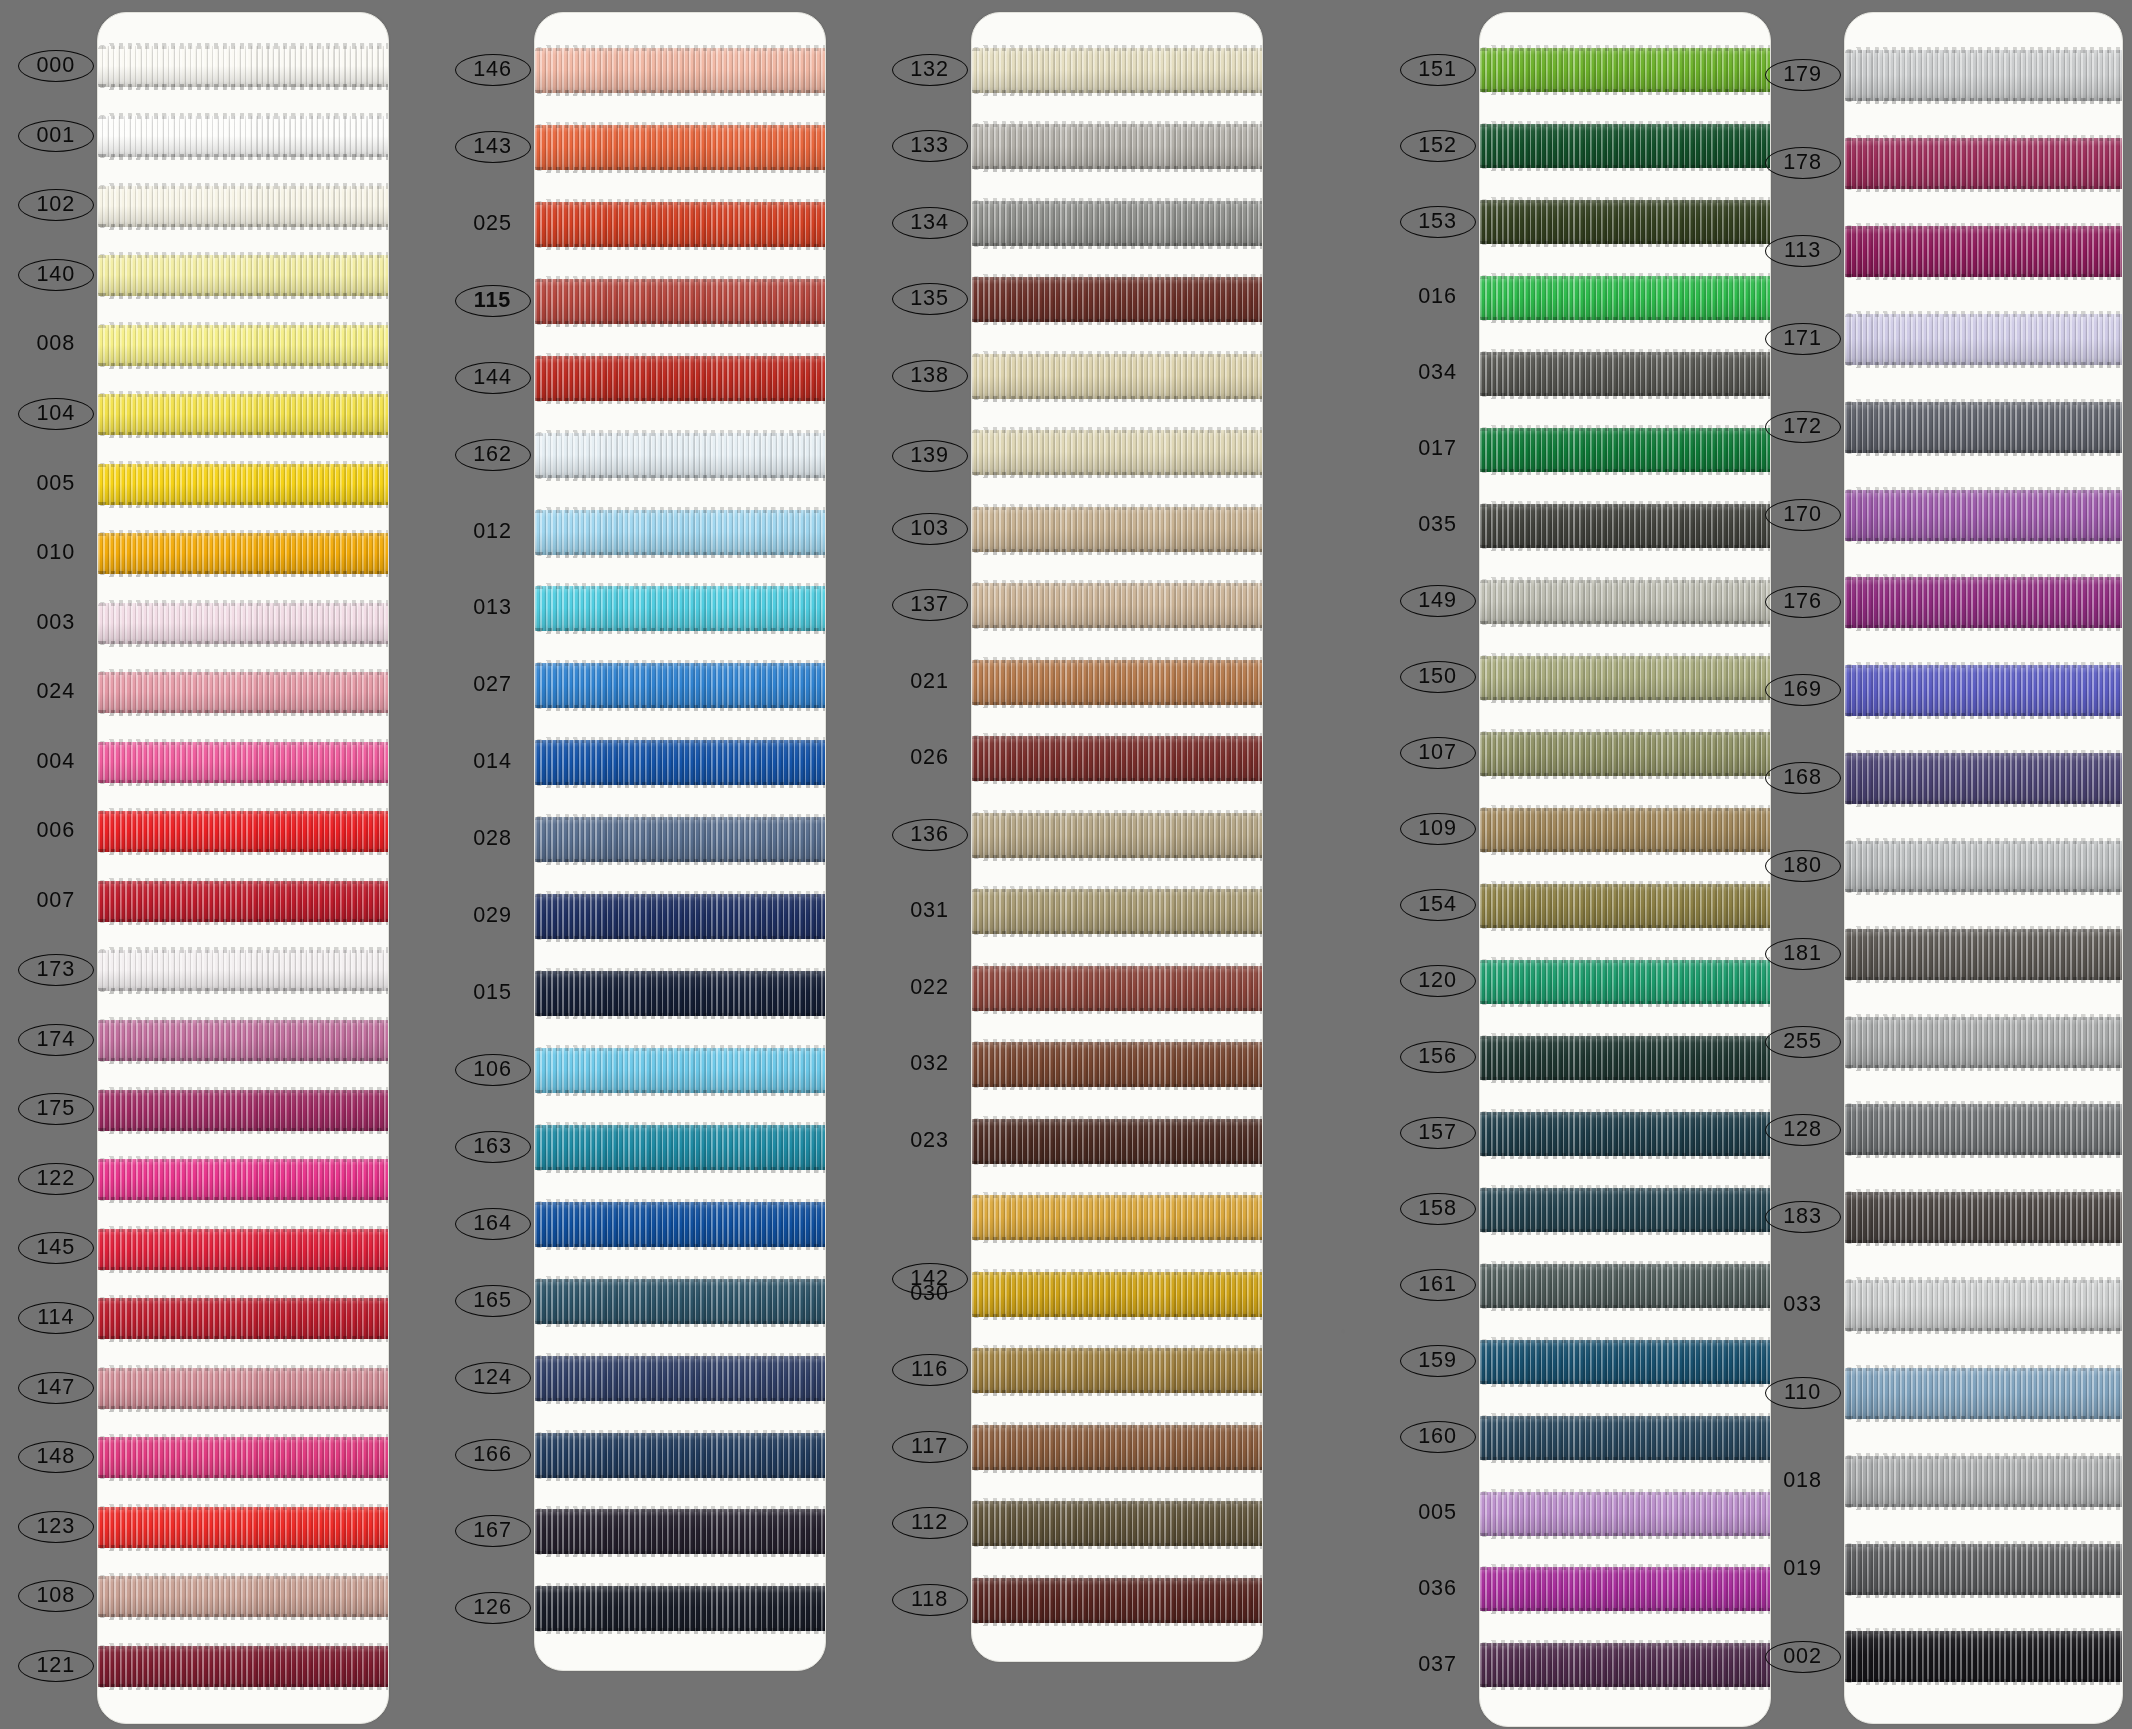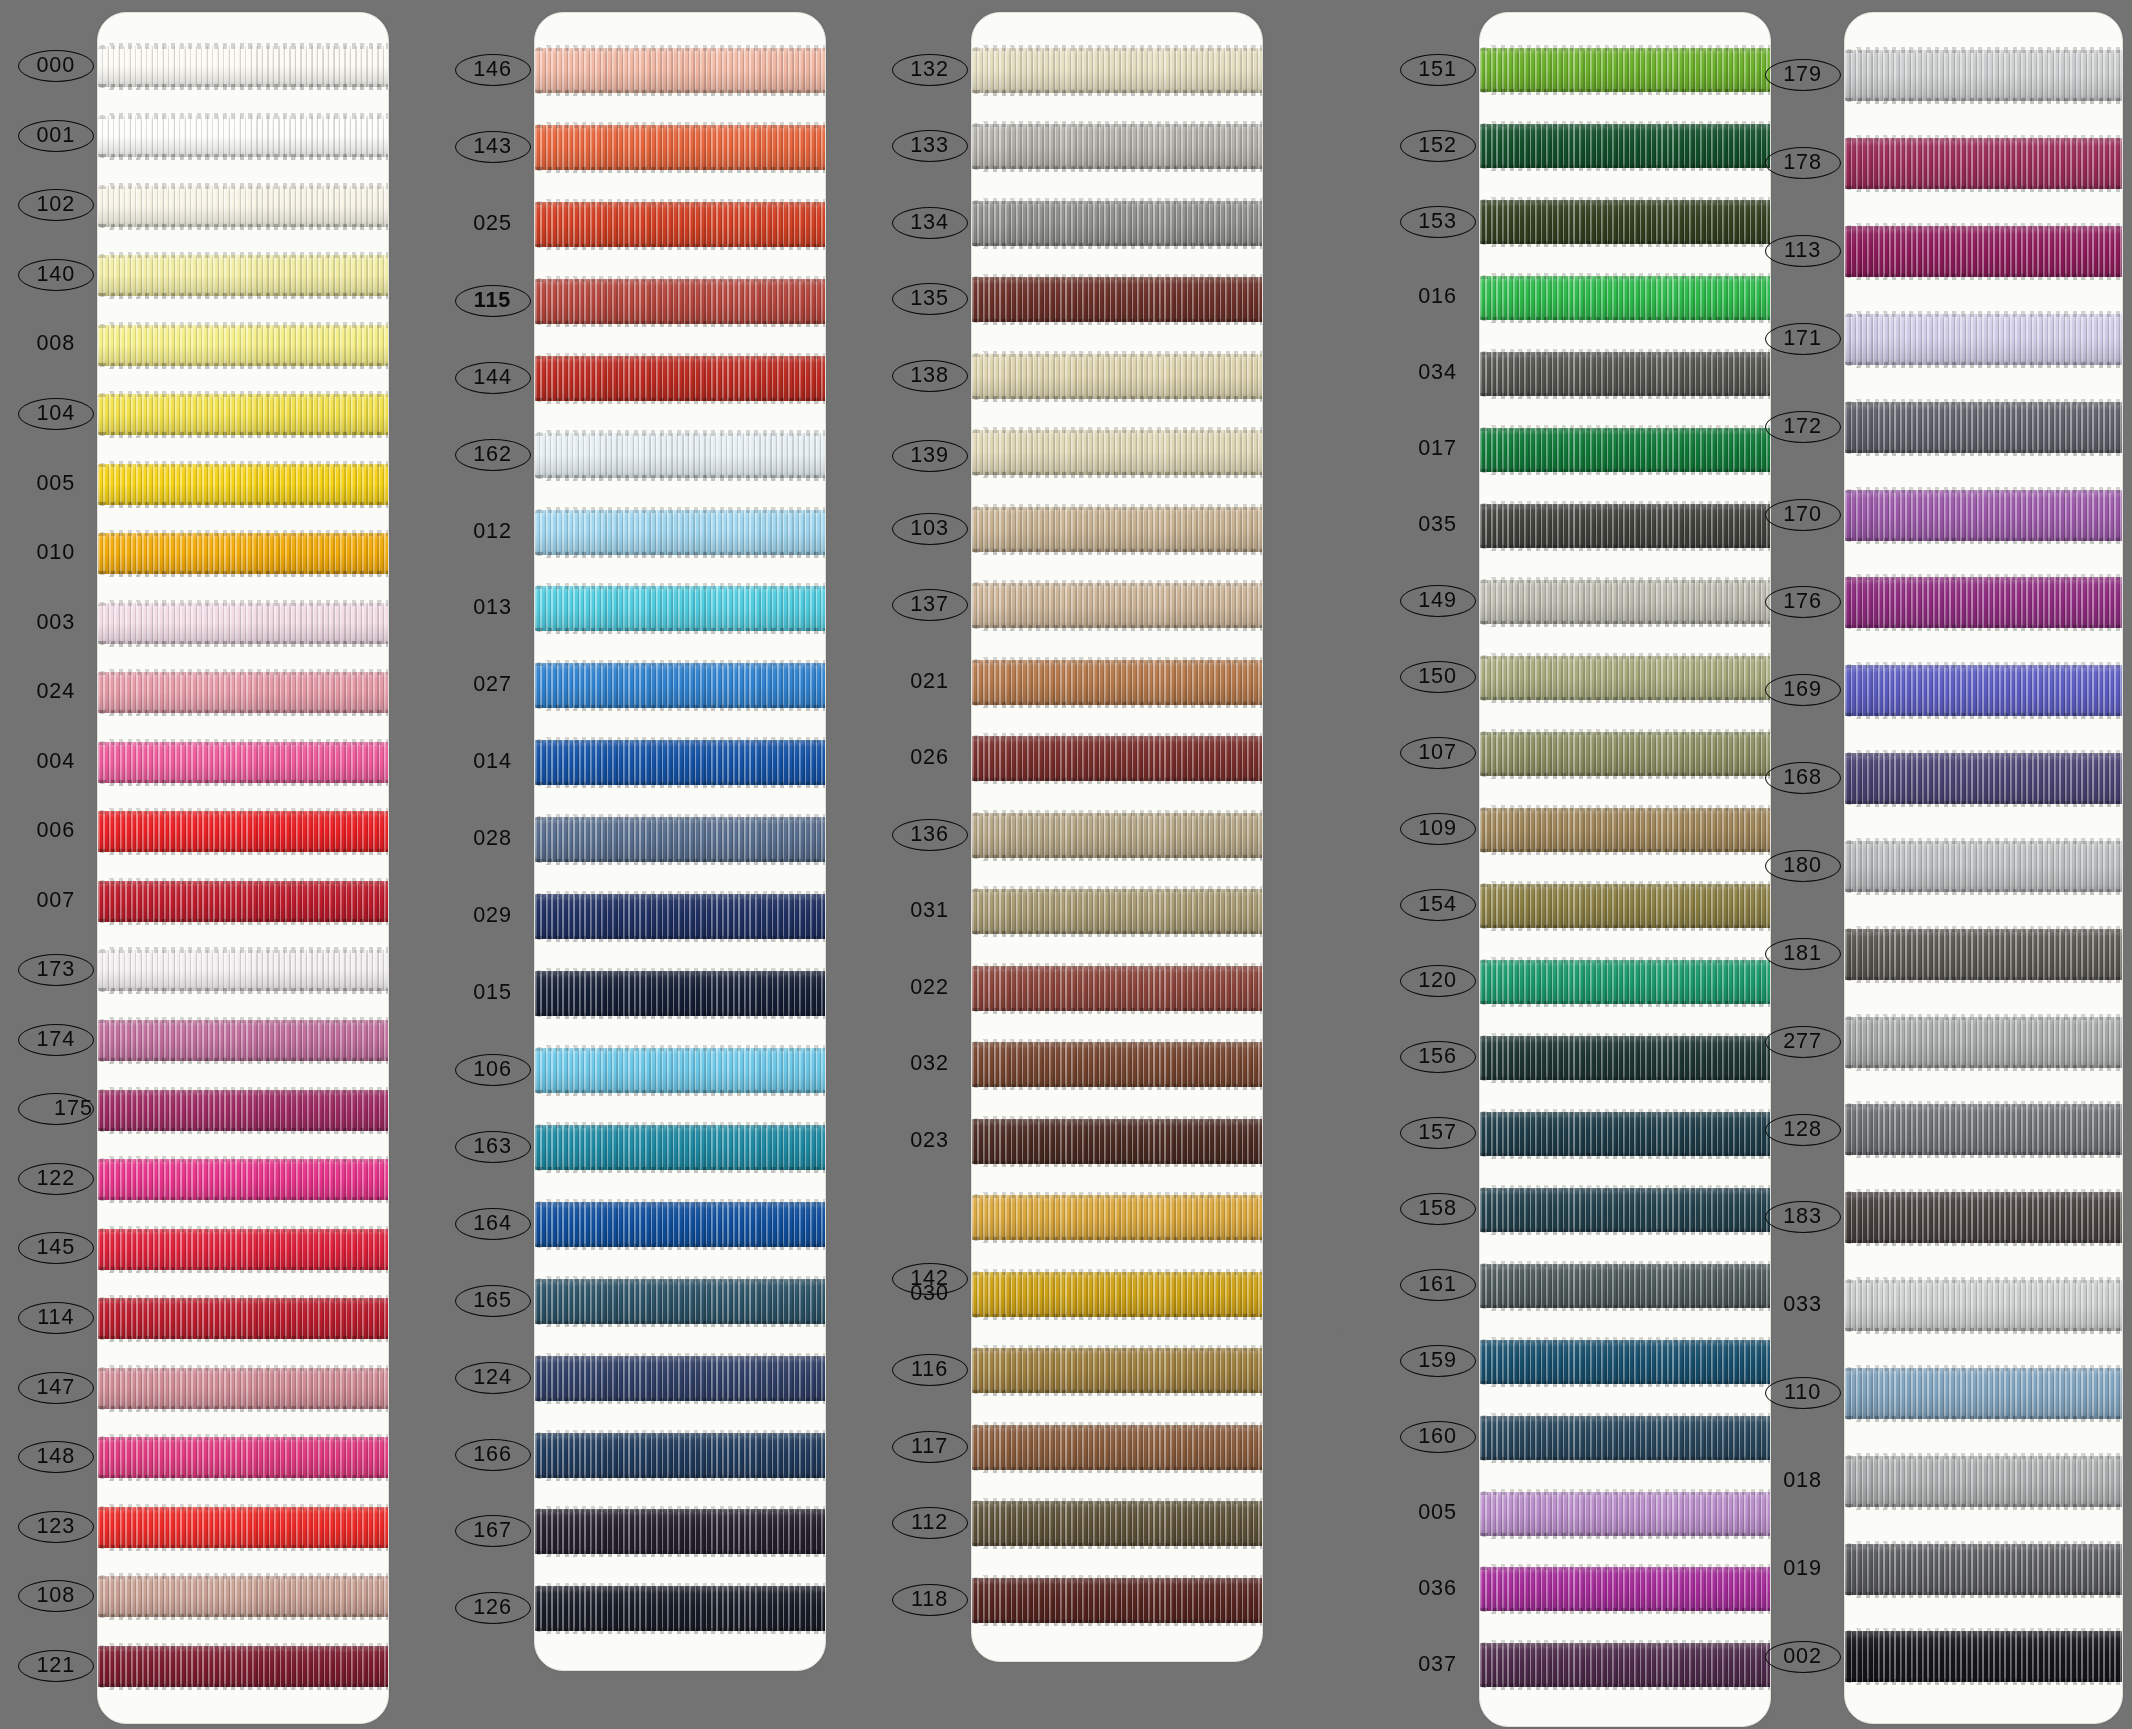--- a/index.html
+++ b/index.html
@@ -129,21 +129,21 @@
         <div class="lab oval" style="top: 398px;">104</div>
         <div class="lab" style="top: 468px;">005</div>
         <div class="lab" style="top: 537px;">010</div>
         <div class="lab" style="top: 607px;">003</div>
         <div class="lab" style="top: 676px;">024</div>
         <div class="lab" style="top: 746px;">004</div>
         <div class="lab" style="top: 815px;">006</div>
         <div class="lab" style="top: 885px;">007</div>
         <div class="lab oval" style="top: 954px;">173</div>
         <div class="lab oval" style="top: 1024px;">174</div>
-        <div class="lab oval" style="top: 1093px; text-align: right;">175</div>
+        <div class="lab oval" style="top: 1093px;">175</div>
         <div class="lab oval" style="top: 1163px;">122</div>
         <div class="lab oval" style="top: 1232px;">145</div>
         <div class="lab oval" style="top: 1302px;">114</div>
         <div class="lab oval" style="top: 1372px;">147</div>
         <div class="lab oval" style="top: 1441px;">148</div>
         <div class="lab oval" style="top: 1511px;">123</div>
         <div class="lab oval" style="top: 1580px;">108</div>
         <div class="lab oval" style="top: 1650px;">121</div>
       </div>
       <div class="card" style="margin-left: 0px; margin-top: 12px; height: 1710px;">
@@ -765,21 +765,21 @@
         <div class="lab oval" style="top: 147px;">178</div>
         <div class="lab oval" style="top: 235px;">113</div>
         <div class="lab oval" style="top: 323px;">171</div>
         <div class="lab oval" style="top: 411px;">172</div>
         <div class="lab oval" style="top: 499px;">170</div>
         <div class="lab oval" style="top: 586px;">176</div>
         <div class="lab oval" style="top: 674px;">169</div>
         <div class="lab oval" style="top: 762px;">168</div>
         <div class="lab oval" style="top: 850px;">180</div>
         <div class="lab oval" style="top: 938px;">181</div>
-        <div class="lab oval" style="top: 1026px;">277</div>
+        <div class="lab oval" style="top: 1026px;">255</div>
         <div class="lab oval" style="top: 1114px;">128</div>
         <div class="lab oval" style="top: 1201px;">183</div>
         <div class="lab" style="top: 1289px;">033</div>
         <div class="lab oval" style="top: 1377px;">110</div>
         <div class="lab" style="top: 1465px;">018</div>
         <div class="lab" style="top: 1553px;">019</div>
         <div class="lab oval" style="top: 1641px;">002</div>
       </div>
       <div class="card" style="margin-left: 0px; margin-top: 12px; height: 1710px;">
         <div class="ribbon" title="179" style="top: 37px; height: 51px; background: rgb(201, 203, 204);">

